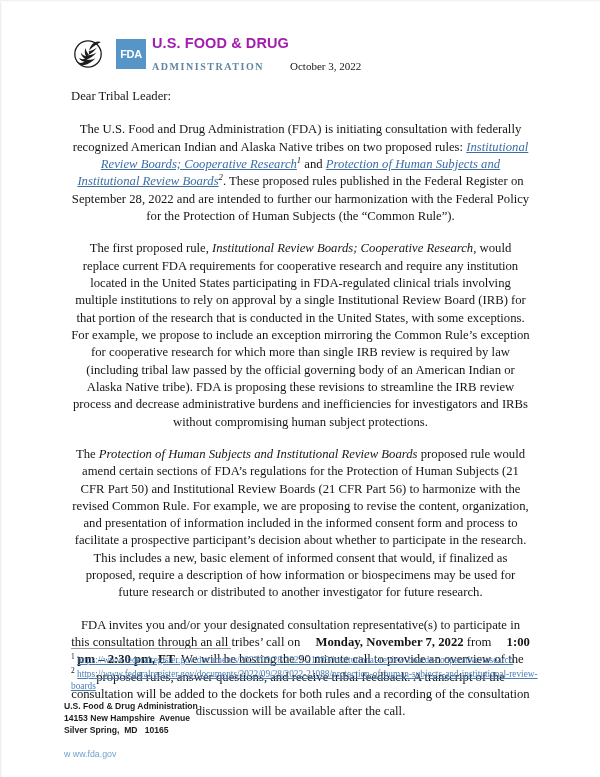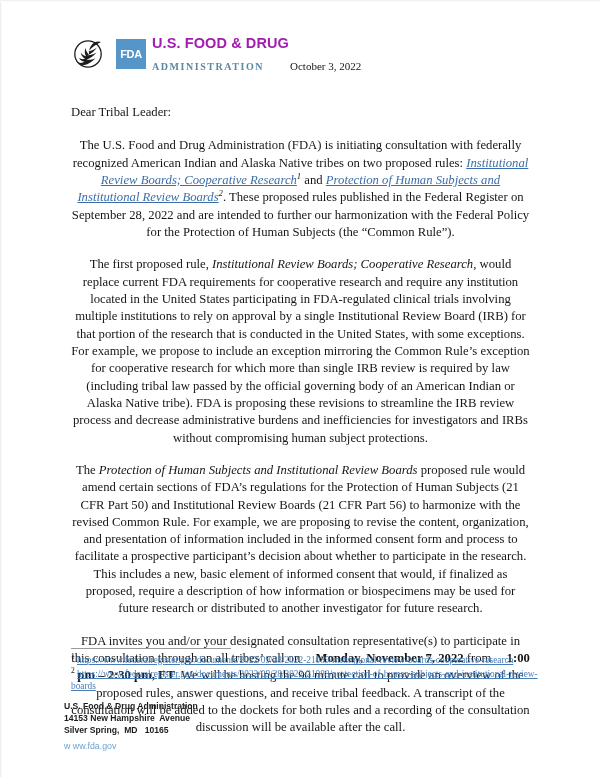--- a/index.html
+++ b/index.html
@@ -98,21 +98,21 @@
     font-size: 11px;
     color: #161616;
     white-space: nowrap;
     font-family: Liberation Serif, serif;
   }
 
   
   .body-area {
     position: absolute;
     left: 71px;
-    top: 104px;
+    top: 88px;
     width: 459px;
   }
   .salutation {
     font-size: 12.7px;
     line-height: 1.36;
     margin: 0 0 16px 0;
   }
   p.para {
     font-size: 12.7px;
     line-height: 1.365;
@@ -172,21 +172,21 @@
     line-height: 1.42;
     color: #1c1c1c;
     font-weight: bold;
   }
   .addr .line { white-space: pre; }
   .addr-site {
     font-family: "Liberation Sans", sans-serif;
     font-size: 8.8px;
     color: #6fa3cf;
     font-weight: normal;
-    margin-top: 3px;
+    margin-top: 11px;
     white-space: pre;
   }
 </style>
 </head>
 <body>
 
 <div class="page">
 
   <div class="scan-edge-left"></div>
   <div class="scan-edge-top"></div>

